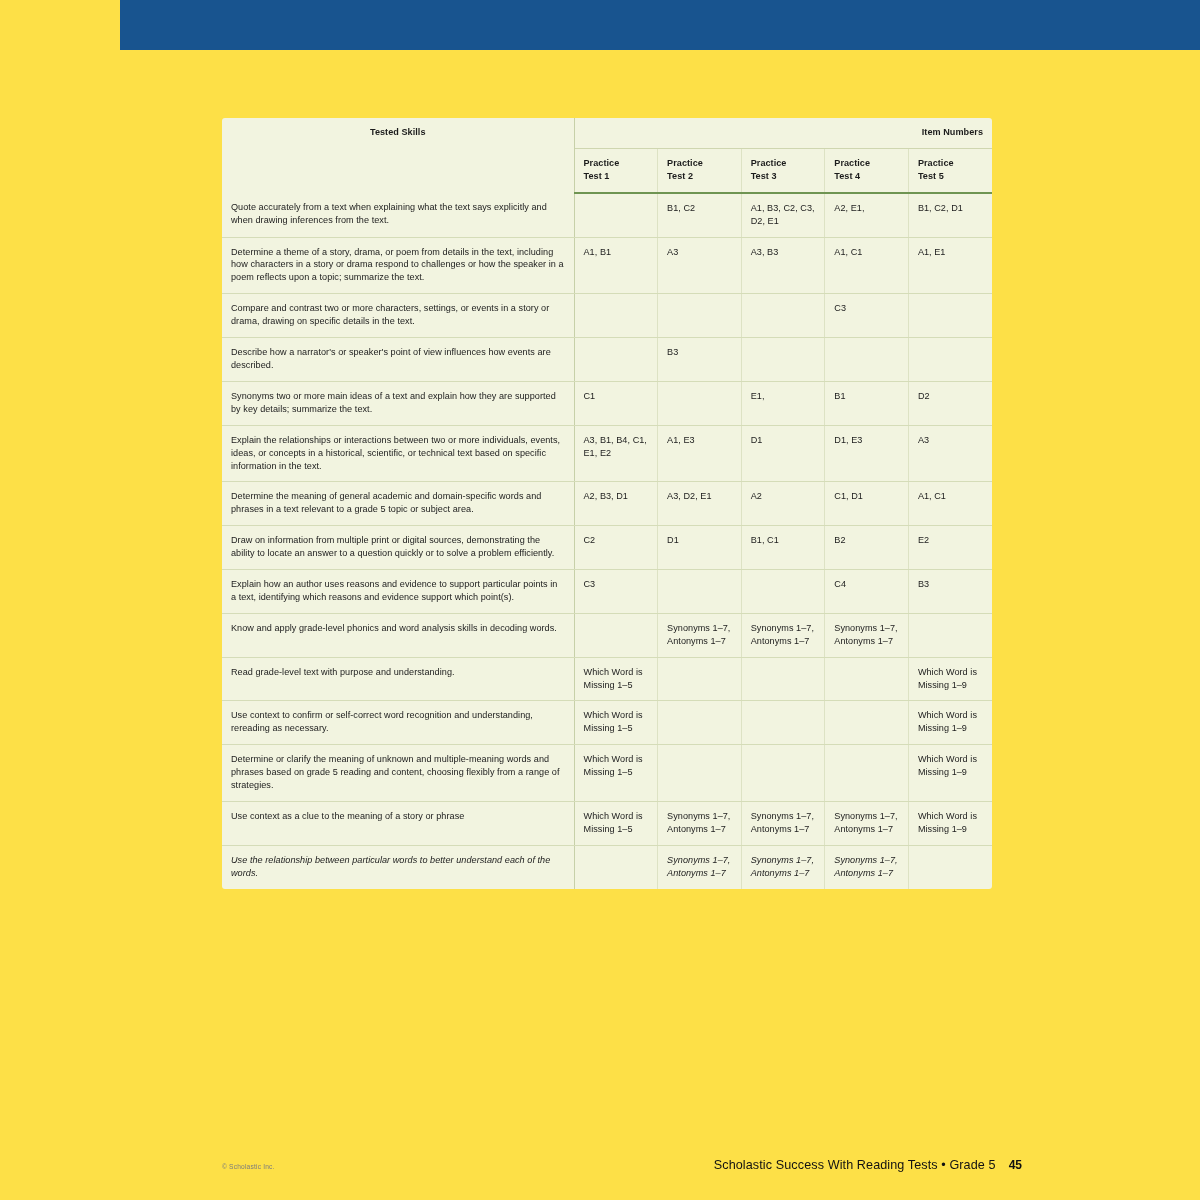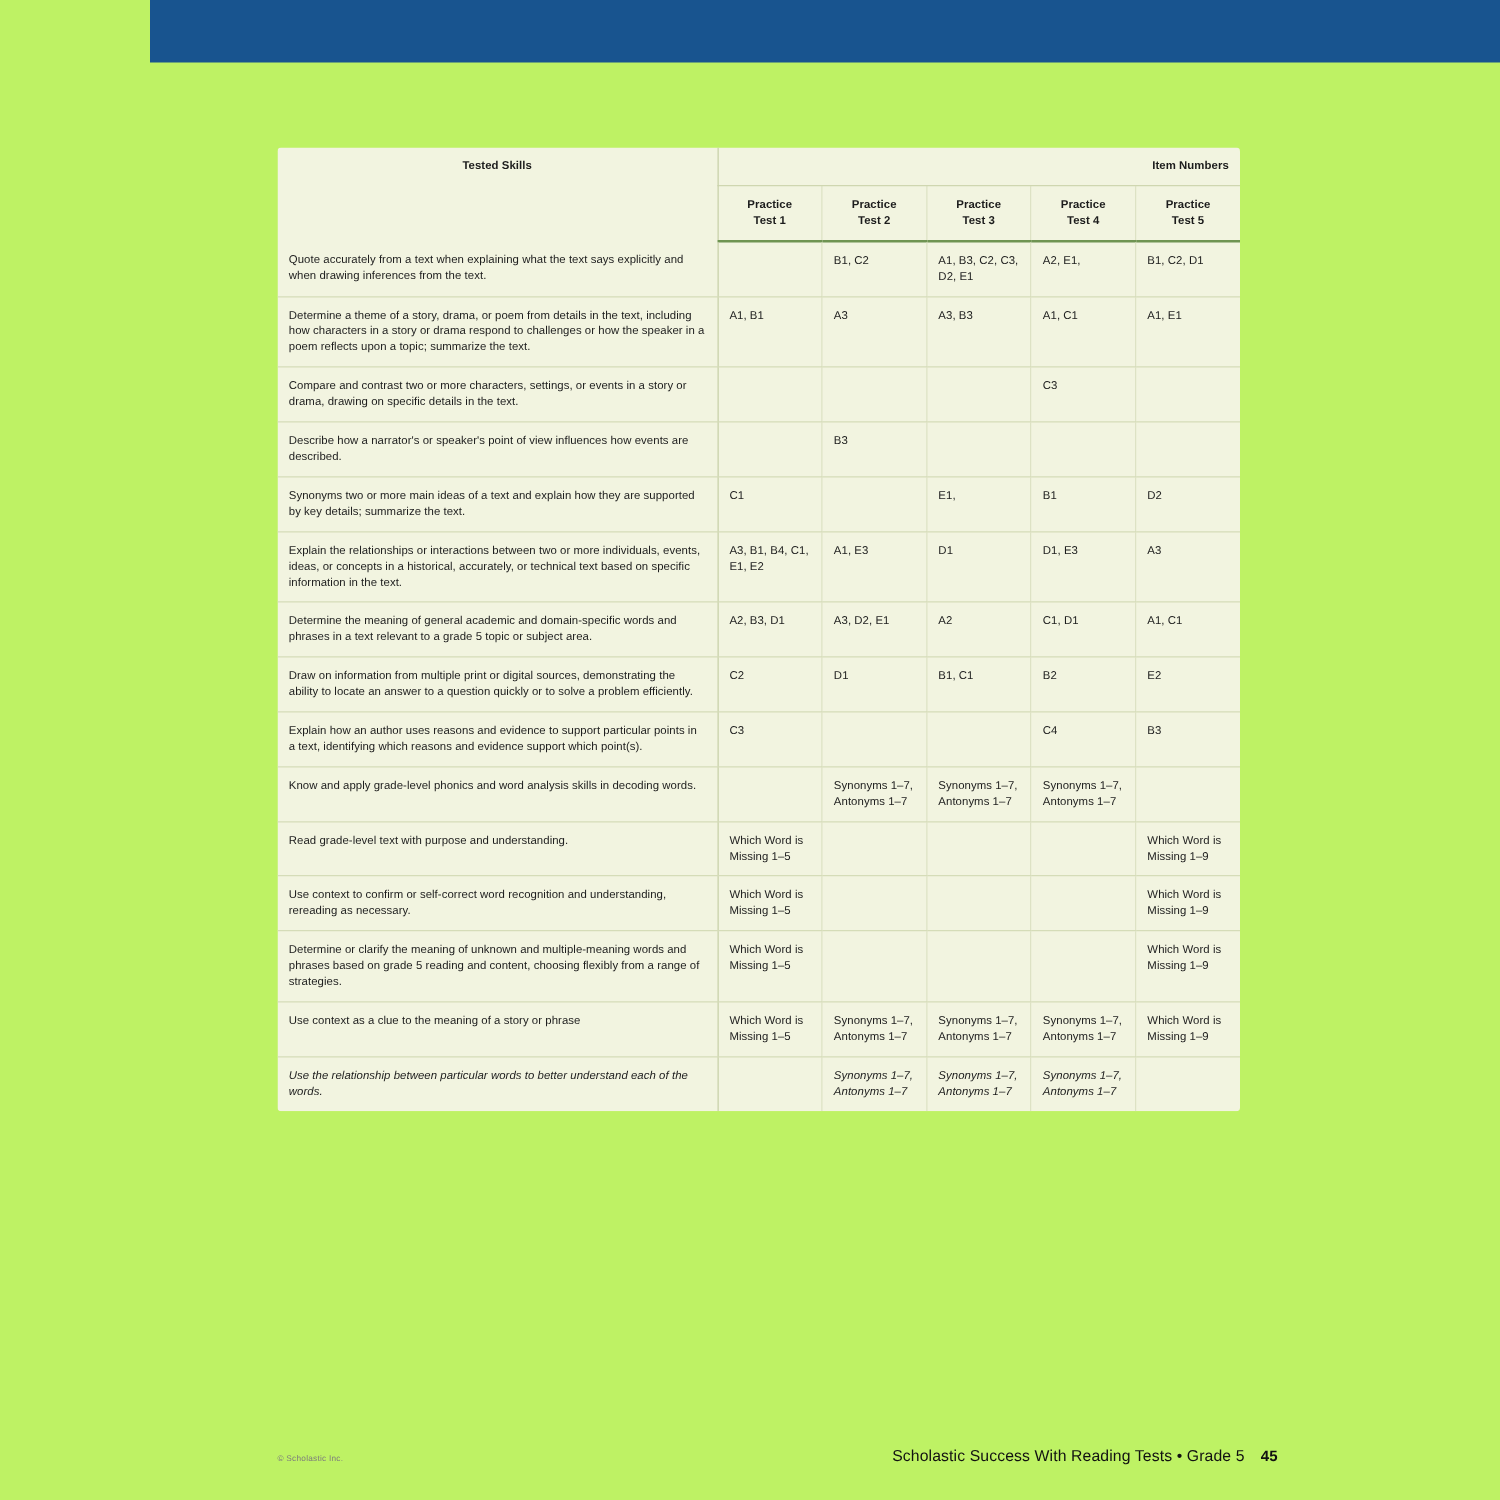--- a/index.html
+++ b/index.html
@@ -23,21 +23,21 @@
     width: 1080px;
     height: 50px;
     background: #18548f;
   }
 
   
   .page {
     position: absolute;
     left: 0; top: 0;
     width: 1200px; height: 1200px;
-    background: #bef264;
+    background: #fde047;
   }
 
   
   .table-wrap {
     position: absolute;
     left: 222px;
     top: 118px;
     width: 770px;
   }
 
@@ -72,21 +72,21 @@
   }
   .hdr-skill {
     text-align: center;
     font-weight: bold;
     font-size: 10.5px;
     vertical-align: middle;
     border-right: 1px solid #c7d0a8;
     padding-bottom: 14px;
   }
   .hdr-test {
-    text-align: center;
+    text-align: left;
     font-weight: bold;
     font-size: 9.1px;
     line-height: 1.5;
     padding-top: 9px;
     padding-bottom: 10px;
     border-right: 1px solid #dde2c4;
   }
   .hdr-test:last-child { border-right: none; }
 
   thead tr.row-heads th { border-bottom: 2px solid #6f9452; }
@@ -208,21 +208,21 @@
             </tr>
             <tr>
               <td class="skill">Synonyms two or more main ideas of a text and explain how they are supported by key details; summarize the text.</td>
               <td class="items">C1</td>
               <td class="items"></td>
               <td class="items">E1,</td>
               <td class="items">B1</td>
               <td class="items">D2</td>
             </tr>
             <tr>
-              <td class="skill">Explain the relationships or interactions between two or more individuals, events, ideas, or concepts in a historical, accurately, or technical text based on specific information in the text.</td>
+              <td class="skill">Explain the relationships or interactions between two or more individuals, events, ideas, or concepts in a historical, scientific, or technical text based on specific information in the text.</td>
               <td class="items">A3, B1, B4, C1, E1, E2</td>
               <td class="items">A1, E3</td>
               <td class="items">D1</td>
               <td class="items">D1, E3</td>
               <td class="items">A3</td>
             </tr>
             <tr>
               <td class="skill">Determine the meaning of general academic and domain-specific words and phrases in a text relevant to a grade 5 topic or subject area.</td>
               <td class="items">A2, B3, D1</td>
               <td class="items">A3, D2, E1</td>

